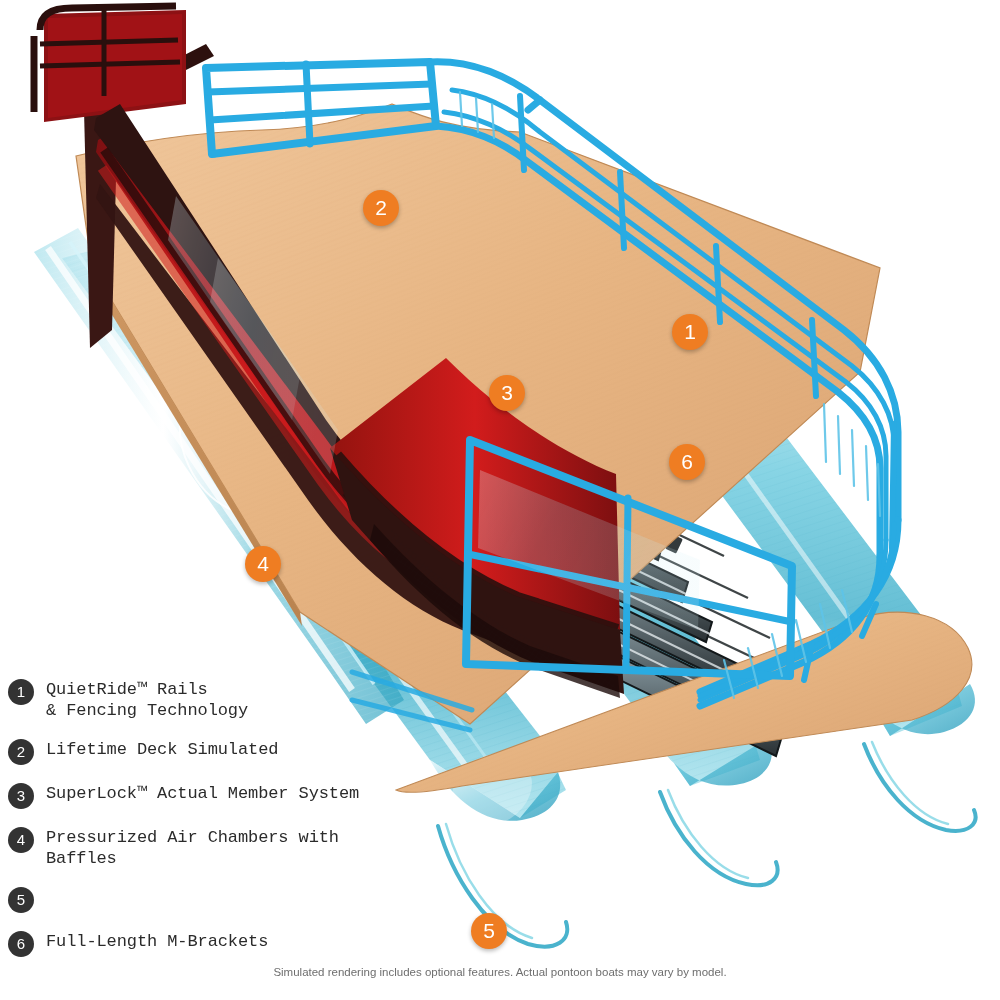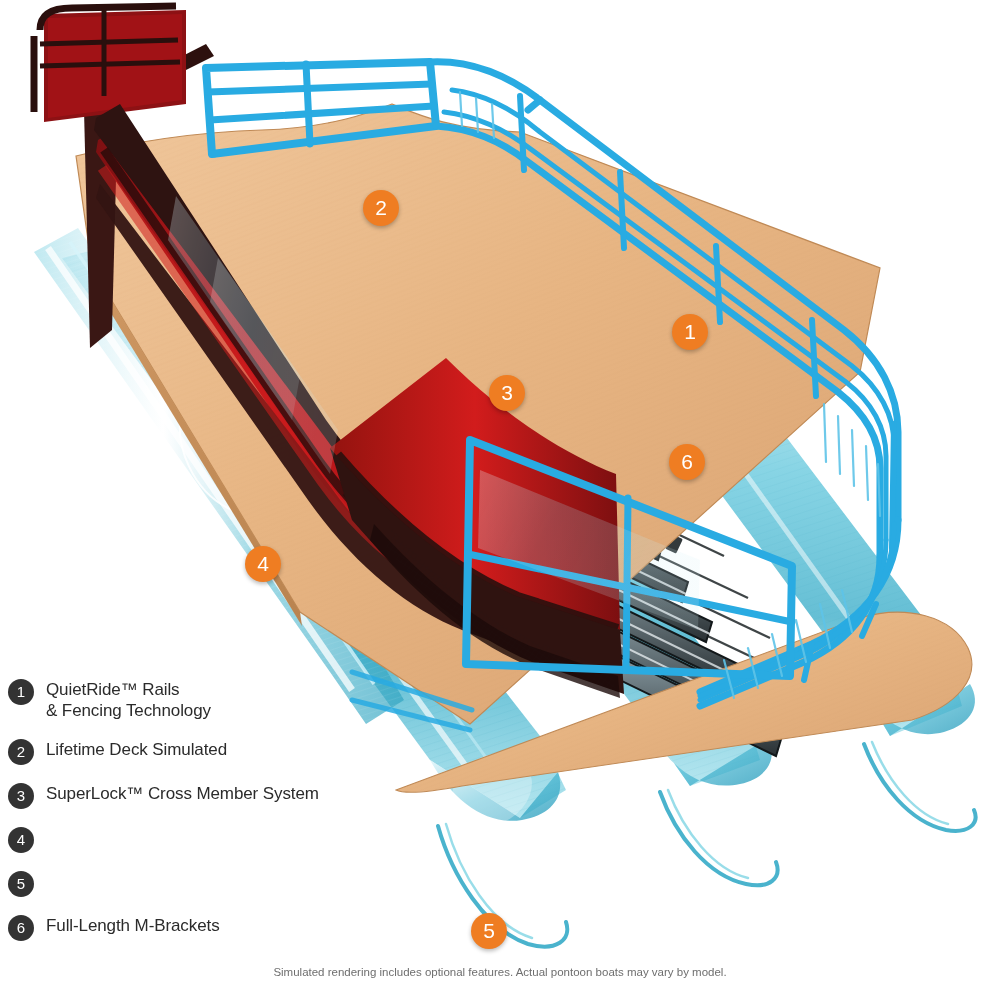--- a/index.html
+++ b/index.html
@@ -37,21 +37,21 @@
     background:#333333;color:#ffffff;
     font-size:15px;line-height:26px;text-align:center;
     margin-right:12px;margin-top:1px;
     font-family:"Liberation Sans", sans-serif;
   }
   .legend-label{
     font-size:17px;
     line-height:21px;
     color:#2b2b2b;
     letter-spacing:-0.1px;
-    font-family:Liberation Sans, sans-serif;
+    font-family:Liberation Mono, monospace;
     white-space:pre-line;
     padding-top:1px;
   }
 
   
   #footer{
     position:absolute;left:0;top:966px;width:1000px;
     text-align:center;
     font-size:11.5px;color:#6e6e6e;
     font-family:"Liberation Sans", sans-serif;
@@ -464,25 +464,26 @@
 &amp; Fencing Technology</div>
     </div>
 
     <div class="legend-row" style="margin-top:17px;">
       <div class="legend-badge">2</div>
       <div class="legend-label">Lifetime Deck Simulated</div>
     </div>
 
     <div class="legend-row" style="margin-top:17px;">
       <div class="legend-badge">3</div>
-      <div class="legend-label">SuperLock™ Cross Member System</div>
+      <div class="legend-label">SuperLock™ Actual Member System</div>
     </div>
 
     <div class="legend-row" style="margin-top:17px;">
       <div class="legend-badge">4</div>
+      <div class="legend-label">Pressurized Air Chambers with Baffles</div>
     </div>
 
     <div class="legend-row" style="margin-top:17px;">
       <div class="legend-badge">5</div>
     </div>
 
     <div class="legend-row" style="margin-top:17px;">
       <div class="legend-badge">6</div>
       <div class="legend-label">Full-Length M-Brackets</div>
     </div>

